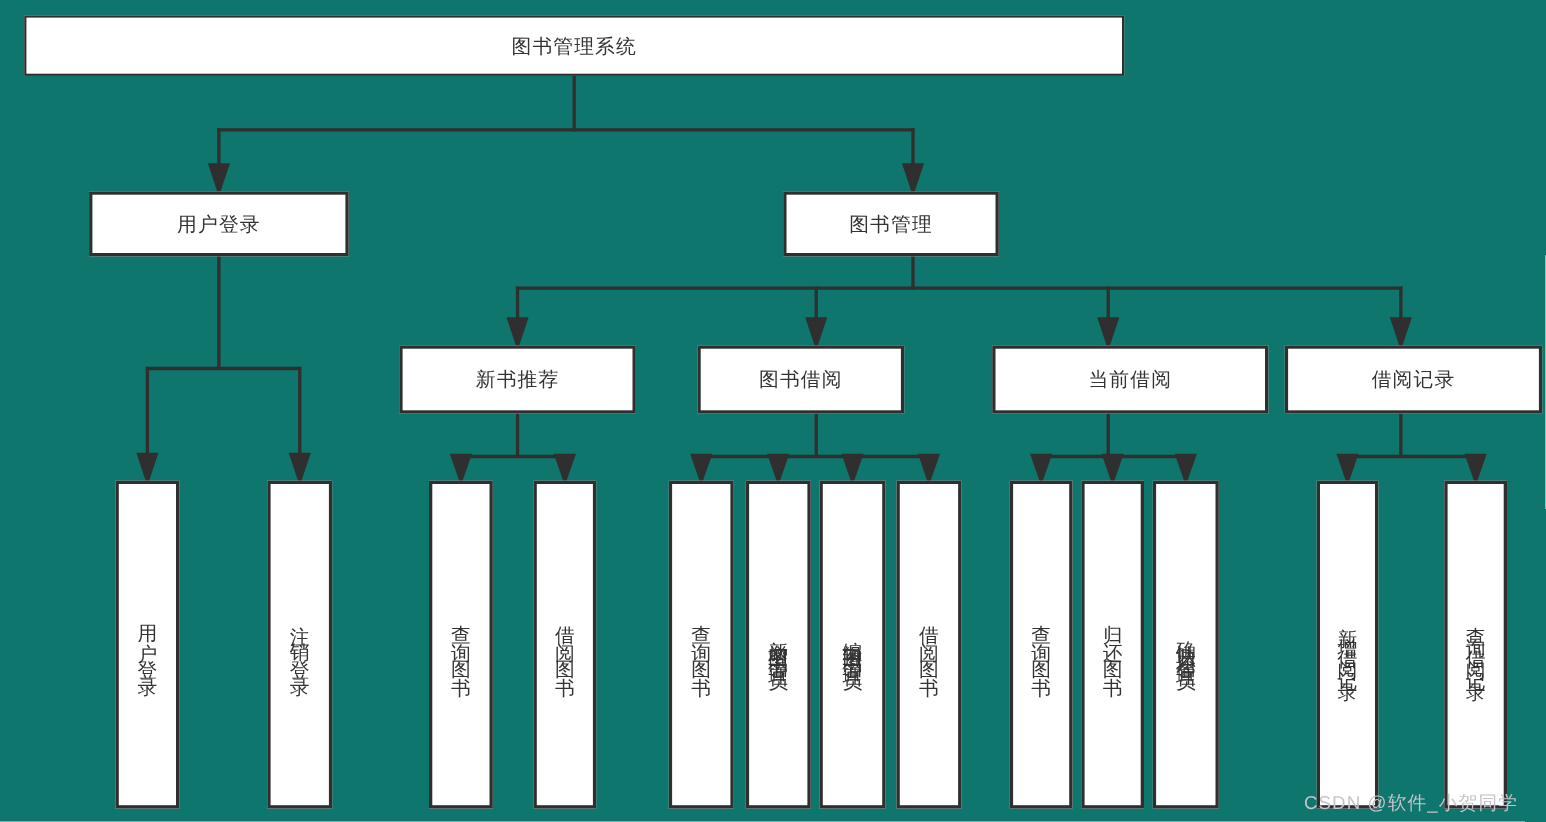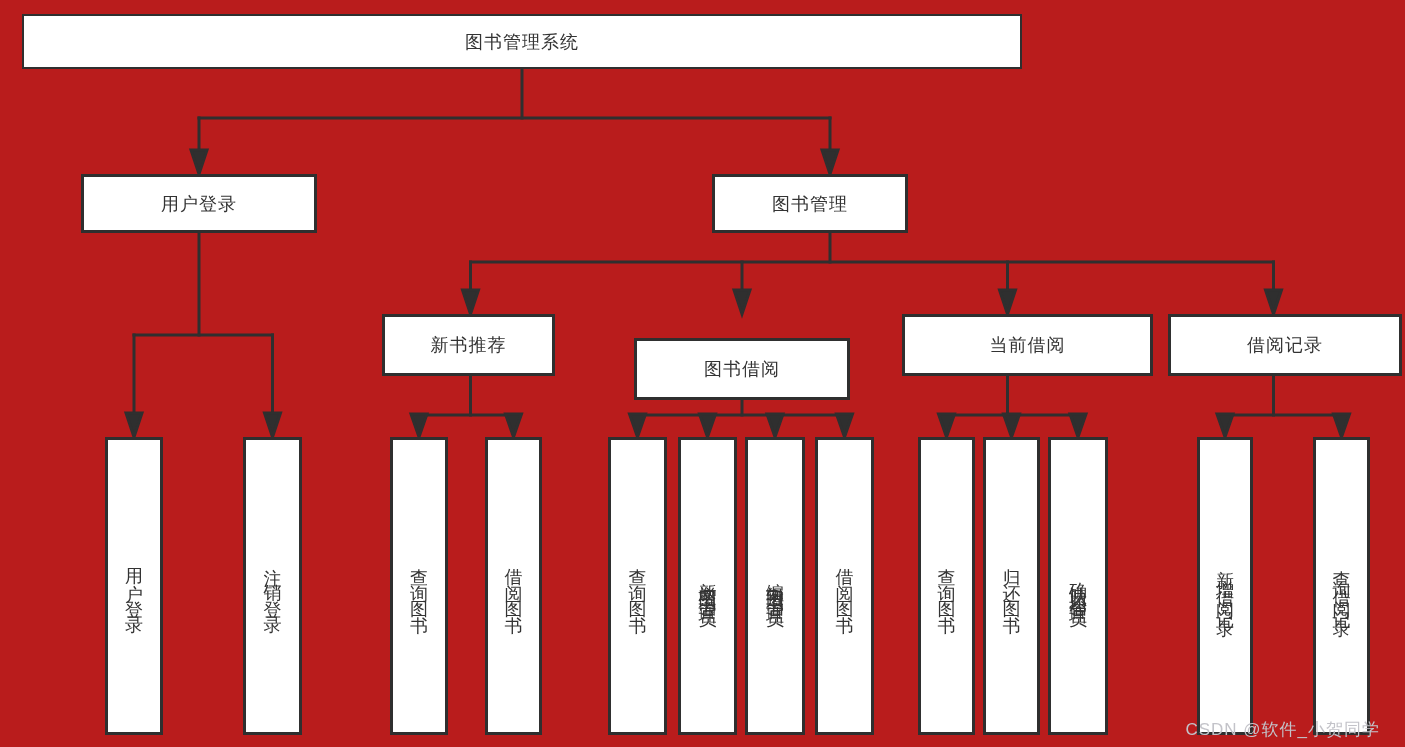--- a/index.html
+++ b/index.html
@@ -4,21 +4,21 @@
 <style>
   html, body {
     margin: 0;
     padding: 0;
     background: #ffffff;
   }
   #stage {
     position: relative;
     width: 1405px;
     height: 747px;
-    background: #b91c1c;
+    background: #0f766e;
     font-family: "Liberation Sans", "DejaVu Sans", sans-serif;
     color: #333333;
     overflow: hidden;
   }
   #connectors {
     position: absolute;
     left: 0; top: 0;
     width: 1405px;
     height: 747px;
   }
@@ -119,22 +119,22 @@
       <polygon points="1217,414 1233,414 1225,437"></polygon>
       <polygon points="1333.5,414 1349.5,414 1341.5,437"></polygon>
     </g>
   </svg>
 
   <div class="node root">图书管理系统</div>
 
   <div class="node h2" style="left:81px; width:236px;">用户登录</div>
   <div class="node h2" style="left:712px; width:196px;">图书管理</div>
 
-  <div class="node h3" style="left:363px; width:173px;margin-left:19px;">新书推荐</div>
-  <div class="node h3" style="left:634px; width:216px;margin-top:24px;">图书借阅</div>
+  <div class="node h3" style="left:363px; width:215px;">新书推荐</div>
+  <div class="node h3" style="left:634px; width:188px;">图书借阅</div>
   <div class="node h3" style="left:902px; width:251px;">当前借阅</div>
   <div class="node h3" style="left:1168px; width:234px;">借阅记录</div>
 
   <div class="node vbox" style="left:105px; width:58px;">用户登录</div>
   <div class="node vbox" style="left:243px; width:59px;">注销登录</div>
 
   <div class="node vbox" style="left:390px; width:58px;">查询图书</div>
   <div class="node vbox" style="left:485px; width:57px;">借阅图书</div>
 
   <div class="node vbox" style="left:608px; width:59px;">查询图书</div>

